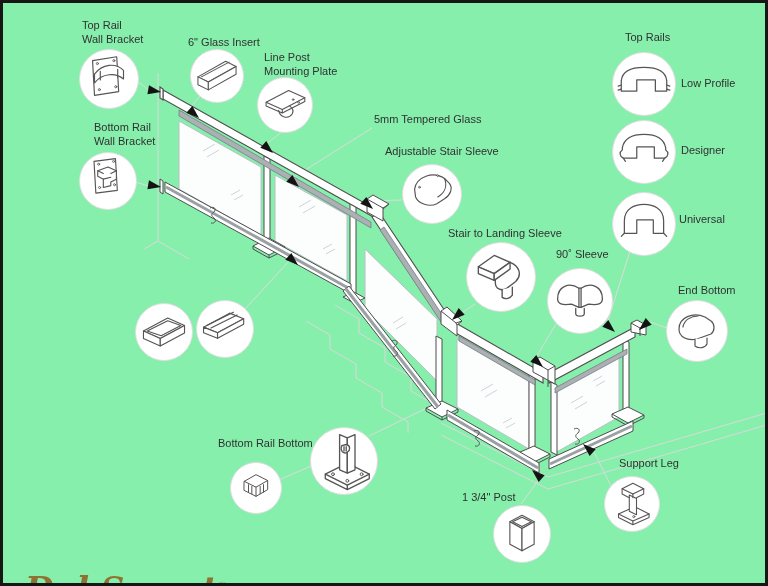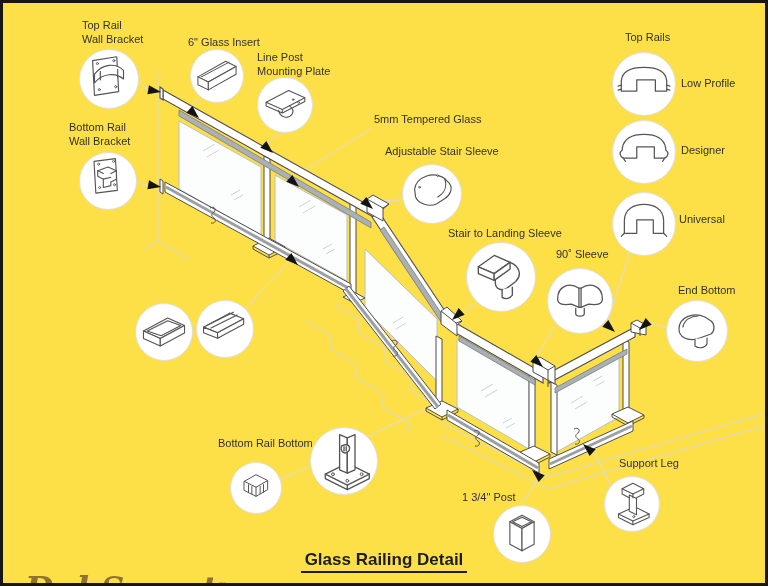--- a/index.html
+++ b/index.html
@@ -1,16 +1,16 @@
 <!DOCTYPE html>
 <html><head>
 <meta charset="utf-8">
 <style>
   html,body{margin:0;padding:0;background:#fff;}
-  .page{position:relative;width:768px;height:586px;background:#fde047;border:3px solid #161616;
+  .page{position:relative;width:768px;height:586px;background:#86efac;border:3px solid #161616;
         box-sizing:border-box;font-family:"Liberation Sans",sans-serif;overflow:hidden;}
   svg.main{position:absolute;left:0;top:0;z-index:1;}
   .co{position:absolute;border:1px solid #dedede;border-radius:50%;background:#fff;z-index:2;}
   .co svg{width:100%;height:100%;display:block;}
   .co path,.co circle{stroke:#555;stroke-width:1.2;fill:none;stroke-linejoin:round;stroke-linecap:round;}
   .co .wf{fill:#fff;}
   .co circle.dot{fill:#fff;stroke-width:0.9;}
   .lbl{position:absolute;font-size:11px;line-height:13.5px;color:#313131;white-space:pre-line;z-index:3;}
   .logo{position:absolute;left:22px;top:522px;z-index:3;}
   .brand{font-family:"DejaVu Serif",serif;font-style:italic;font-weight:bold;font-size:33px;
@@ -142,23 +142,23 @@
       <path transform="translate(612,329) rotate(42)" d="M0,0 L-13,-4.5 L-13,4.5 Z"></path>
       <path transform="translate(636,327) rotate(138)" d="M0,0 L-13,-4.5 L-13,4.5 Z"></path>
       <path transform="translate(529,467) rotate(222)" d="M0,0 L-13,-4.5 L-13,4.5 Z"></path>
       <path transform="translate(580,441) rotate(222)" d="M0,0 L-13,-4.5 L-13,4.5 Z"></path>
     </g>
   </svg>
 
   <div class="lbl" style="left:79px;top:16px">Top Rail
 Wall Bracket</div>
   <div class="lbl" style="left:185px;top:33px">6" Glass Insert</div>
-  <div class="lbl" style="left:254px;top:48px">Line Post
+  <div class="lbl" style="left:261px;top:48px">Line Post
 Mounting Plate</div>
-  <div class="lbl" style="left:66px;top:118px">Bottom Rail
+  <div class="lbl" style="left:91px;top:118px">Bottom Rail
 Wall Bracket</div>
   <div class="lbl" style="left:371px;top:110px">5mm Tempered Glass</div>
   <div class="lbl" style="left:382px;top:142px">Adjustable Stair Sleeve</div>
   <div class="lbl" style="left:445px;top:224px">Stair to Landing Sleeve</div>
   <div class="lbl" style="left:553px;top:245px">90˚ Sleeve</div>
   <div class="lbl" style="left:622px;top:28px">Top Rails</div>
   <div class="lbl" style="left:678px;top:74px">Low Profile</div>
   <div class="lbl" style="left:678px;top:141px">Designer</div>
   <div class="lbl" style="left:676px;top:210px">Universal</div>
   <div class="lbl" style="left:675px;top:281px">End Bottom</div>
@@ -324,17 +324,14 @@
       <path d="M19,13 L19,19 L27,23 M43,13 L43,19 L35,23 M31,19 L31,23"></path>
       <circle class="dot" cx="32" cy="44" r="1.2"></circle>
     </svg>
   </div>
 
   <div class="logo">
     <div class="brand"><span>DekSmart</span><sup>™</sup></div>
     <div class="tagline">RAILINGS</div>
   </div>
 
-  <div class="title">
-    <span>Glass Railing Detail</span>
-  </div>
 
 </div>
 
 </body></html>

